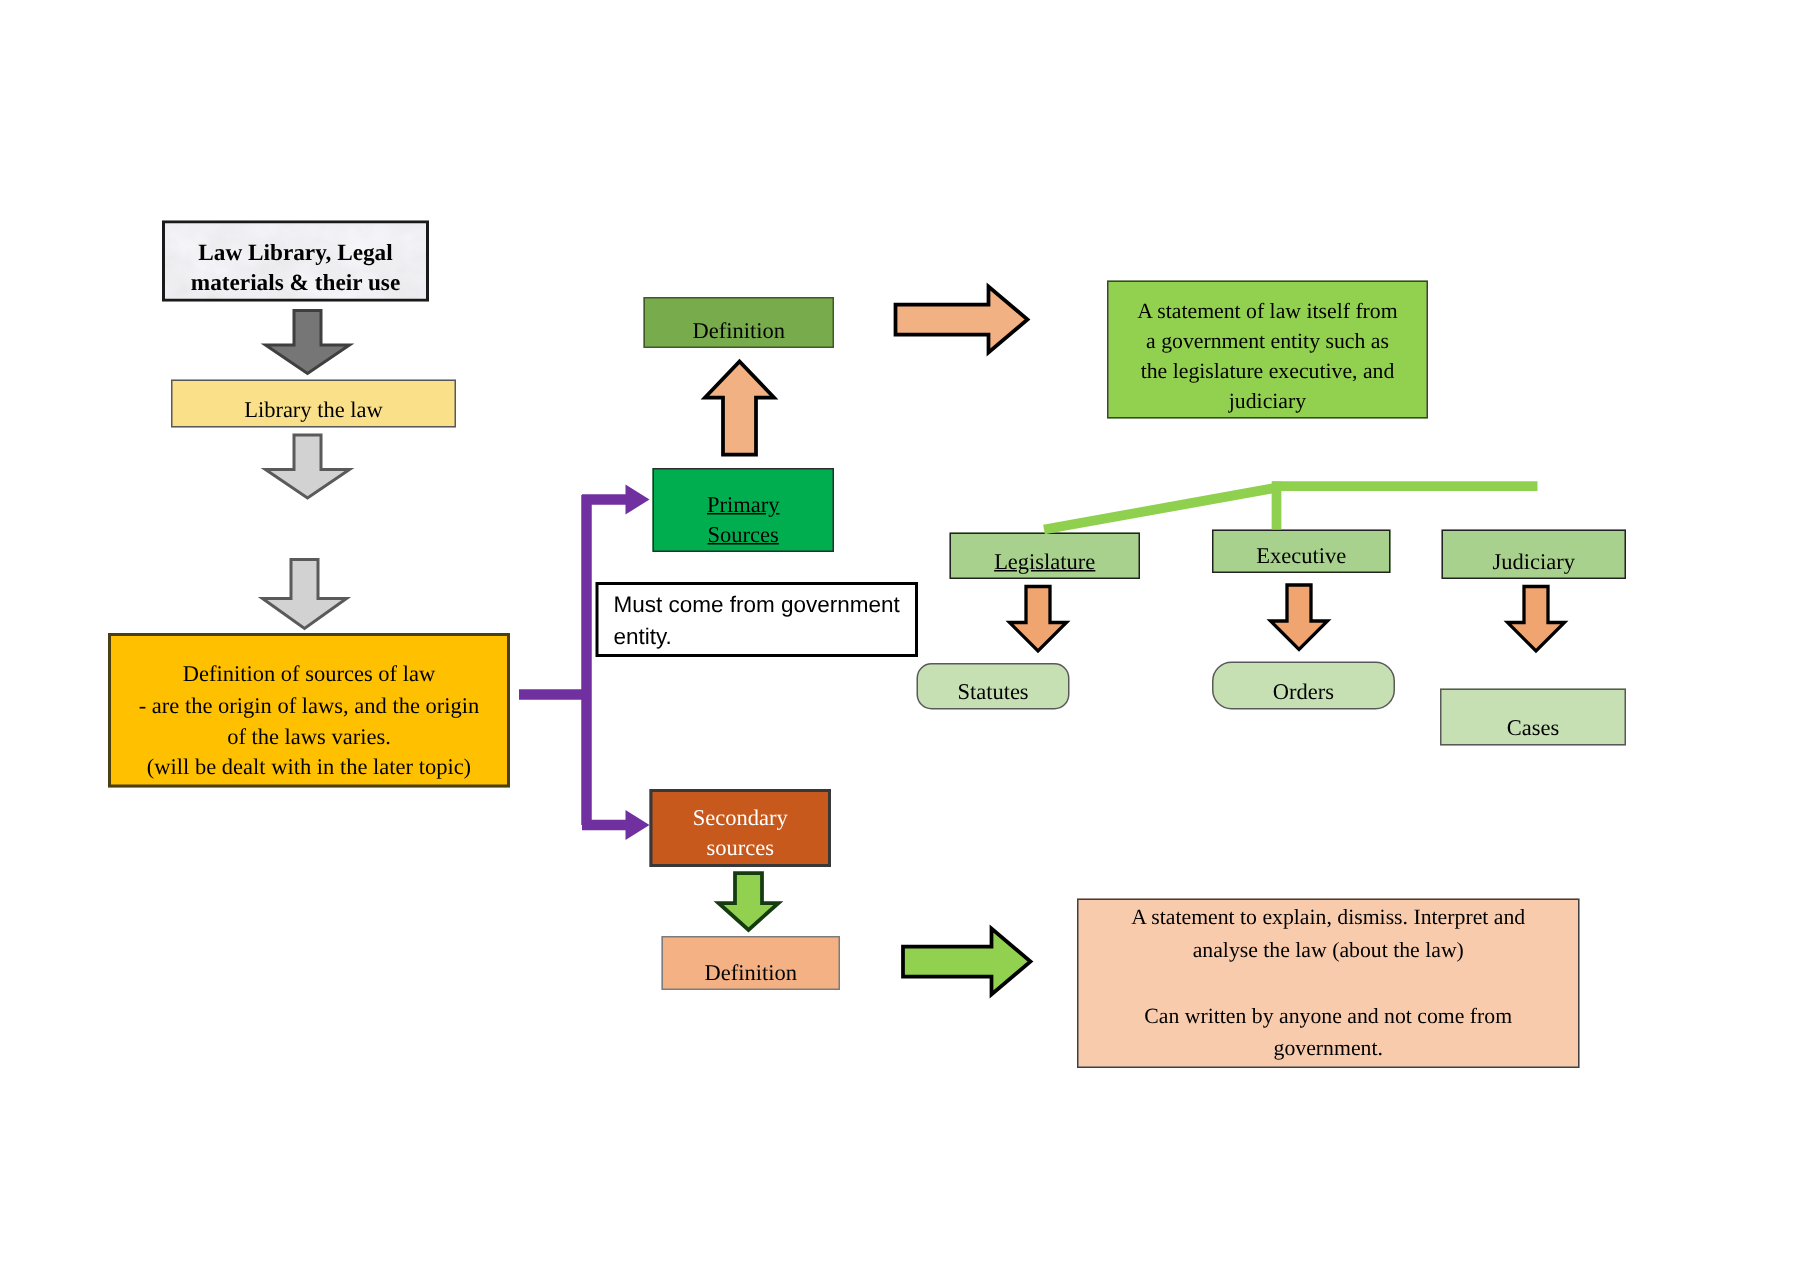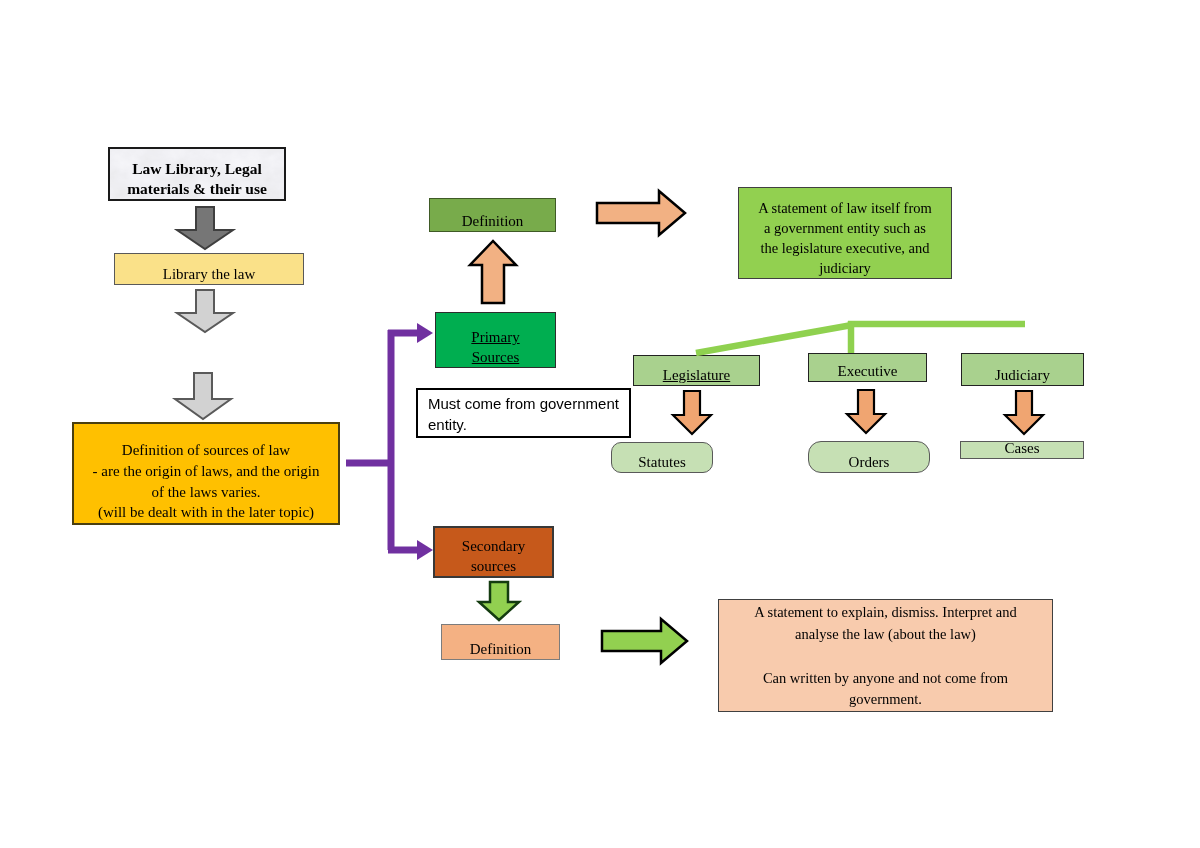--- a/index.html
+++ b/index.html
@@ -19,32 +19,32 @@
   .finding-law{left:114px;top:253px;width:190px;height:32px;background:#fae189;border:1px solid #595959;}
   .sources-law{left:114px;top:335px;width:190px;height:32px;background:#f9ce4f;border:1px solid #595959;}
   .def-sources{left:72px;top:422px;width:268px;height:103px;background:#ffc000;border:2px solid #4a3f10;line-height:1.38;}
   
   .def-top{left:429px;top:198px;width:127px;height:34px;background:#78ab4b;border:1px solid #3f5a26;}
   .primary{left:435px;top:312px;width:121px;height:56px;background:#00ae50;border:1px solid #2d2d2d;text-decoration:underline;}
   .statement-law{left:738px;top:187px;width:214px;height:92px;background:#92d050;border:1.5px solid #404040;
     font-size:14.5px;line-height:1.38;}
   .must{left:397px;top:388px;width:215px;height:50px;background:#ffffff;border:2px solid #000;
     font-family:"Liberation Sans","DejaVu Sans",sans-serif;font-size:15px;line-height:1.45;
-    justify-content:flex-start;text-align:left;padding-left:10px;margin-left:19px;}
+    justify-content:flex-start;text-align:left;padding-left:10px;}
   
   .entity{background:#a9d18e;border:1.5px solid #222;}
   .legislature{left:633px;top:355px;width:127px;height:31px;text-decoration:underline;}
   .executive{left:808px;top:353px;width:119px;height:29px;}
   .judiciary{left:961px;top:353px;width:123px;height:33px;}
   .output{background:#c6e0b4;border:1px solid #595959;}
   .statutes{left:611px;top:442px;width:102px;height:31px;border-radius:10px;}
   .orders{left:808px;top:441px;width:122px;height:32px;border-radius:13px;}
-  .cases{left:960px;top:441px;width:124px;height:18px;}
+  .cases{left:960px;top:459px;width:124px;height:38px;}
   
-  .secondary{left:433px;top:526px;width:121px;height:52px;background:#c6591b;border:2px solid #383838;color:#000000;}
+  .secondary{left:433px;top:526px;width:121px;height:52px;background:#c6591b;border:2px solid #383838;color:#ffffff;}
   .def-bottom{left:441px;top:624px;width:119px;height:36px;background:#f4b183;border:1.5px solid #7c7c7c;}
   .statement-secondary{left:718px;top:587px;width:335px;height:113px;background:#f8cbad;border:1.5px solid #404040;
     font-size:14.5px;line-height:1.5;padding:0 8px;margin-top:12px;}
   #connector-layer{position:absolute;left:0;top:0;z-index:6;pointer-events:none;}
 </style>
 </head>
 <body>
 
 <div id="canvas">
 

